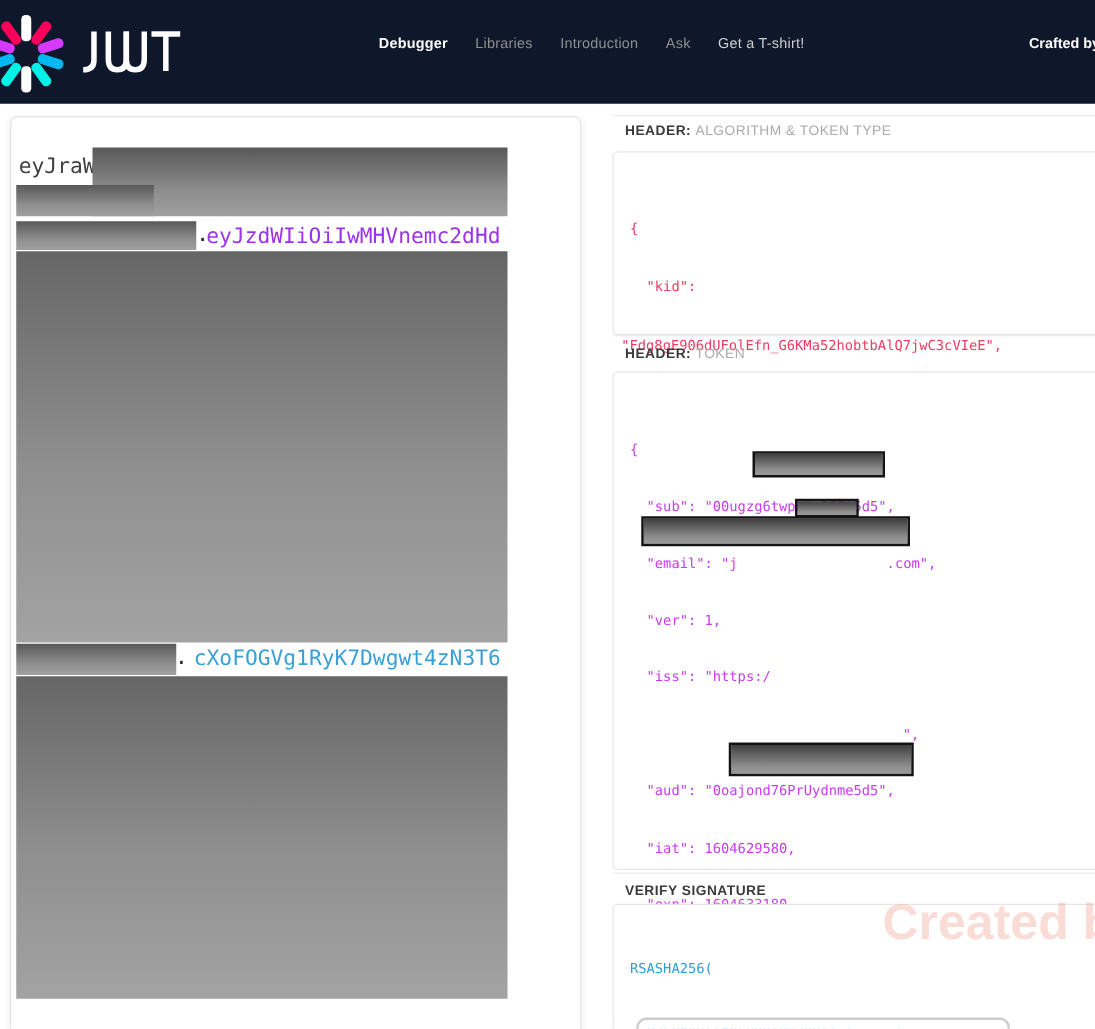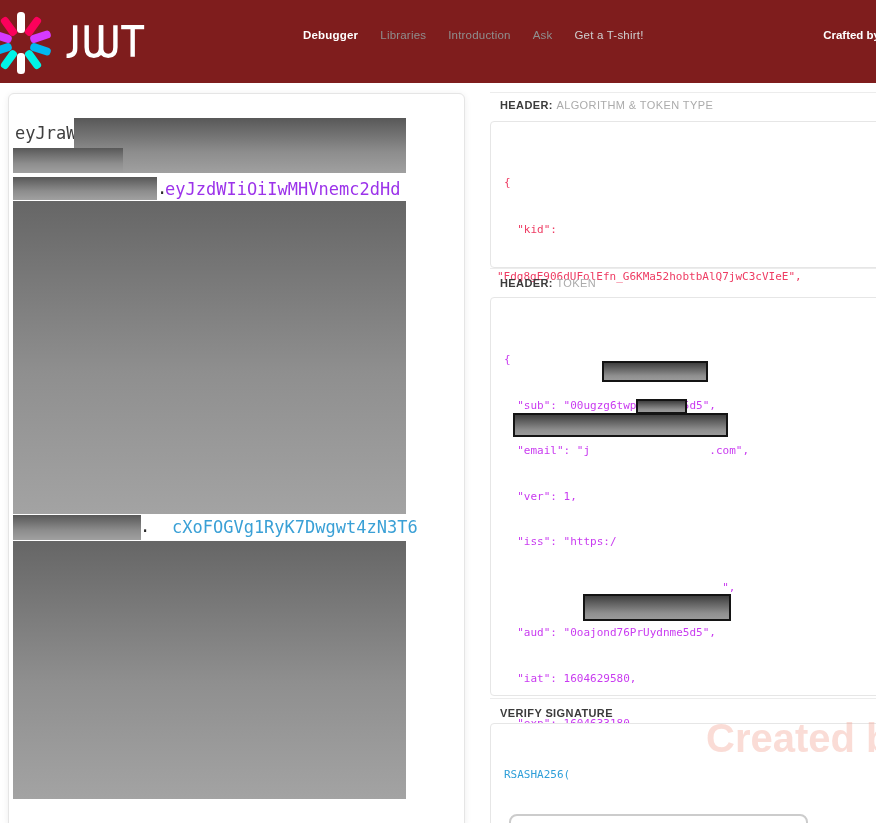--- a/index.html
+++ b/index.html
@@ -1,21 +1,21 @@
 <!DOCTYPE html>
 <html><head>
 <meta charset="utf-8">
 <style>
   html,body{margin:0;padding:0;}
   body{
     width:876px;height:823px;position:relative;overflow:hidden;
     background:#ffffff;font-family:"Liberation Sans",sans-serif;
   }
   
-  .topbar{position:absolute;left:0;top:0;width:876px;height:83px;background:#7f1d1d;overflow:hidden;}
+  .topbar{position:absolute;left:0;top:0;width:876px;height:83px;background:#0f172a;overflow:hidden;}
   .logo-icon{position:absolute;left:-14px;top:8px;}
   .logo-word{position:absolute;left:56px;top:23px;}
   .nav{position:absolute;left:303px;top:29px;display:flex;gap:22px;align-items:center;}
   .nav span{font-size:11.5px;letter-spacing:.2px;color:#8f8f8f;cursor:pointer;white-space:nowrap;}
   .nav span.active{color:#ffffff;font-weight:700;}
   .nav span.tshirt{color:#cfcfcf;}
   .crafted{position:absolute;top:29px;right:-4px;font-size:11.5px;font-weight:700;color:#fff;white-space:nowrap;}
 
   
   .encoded-panel{
@@ -105,21 +105,21 @@
     <span class="tshirt">Get a T-shirt!</span>
   </div>
   <div class="crafted">Crafted by</div>
 </div>
 
 <div class="encoded-panel">
   <span class="tok tok-h" style="left:6px;top:29px;">eyJraW</span>
   <span class="tok tok-dot" style="left:148px;top:84px;">.</span>
   <span class="tok tok-p" style="left:156px;top:85px;">eyJzdWIiOiIwMHVnemc2dHd</span>
   <span class="tok tok-dot" style="left:131px;top:422px;">.</span>
-  <span class="tok tok-s" style="left:146px;top:423px;margin-left:17px;">cXoFOGVg1RyK7Dwgwt4zN3T6</span>
+  <span class="tok tok-s" style="left:146px;top:423px;">cXoFOGVg1RyK7Dwgwt4zN3T6</span>
 
   <div class="redact" style="left:65px;top:24px;width:332px;height:55px;"></div>
   <div class="redact" style="left:4px;top:54px;width:110px;height:25px;"></div>
   <div class="redact" style="left:4px;top:83px;width:144px;height:23px;"></div>
   <div class="redact tall" style="left:4px;top:107px;width:393px;height:313px;"></div>
   <div class="redact" style="left:4px;top:421px;width:128px;height:25px;"></div>
   <div class="redact tall" style="left:4px;top:447px;width:393px;height:258px;"></div>
 </div>
 
 <div class="divider" style="top:92px;"></div>

